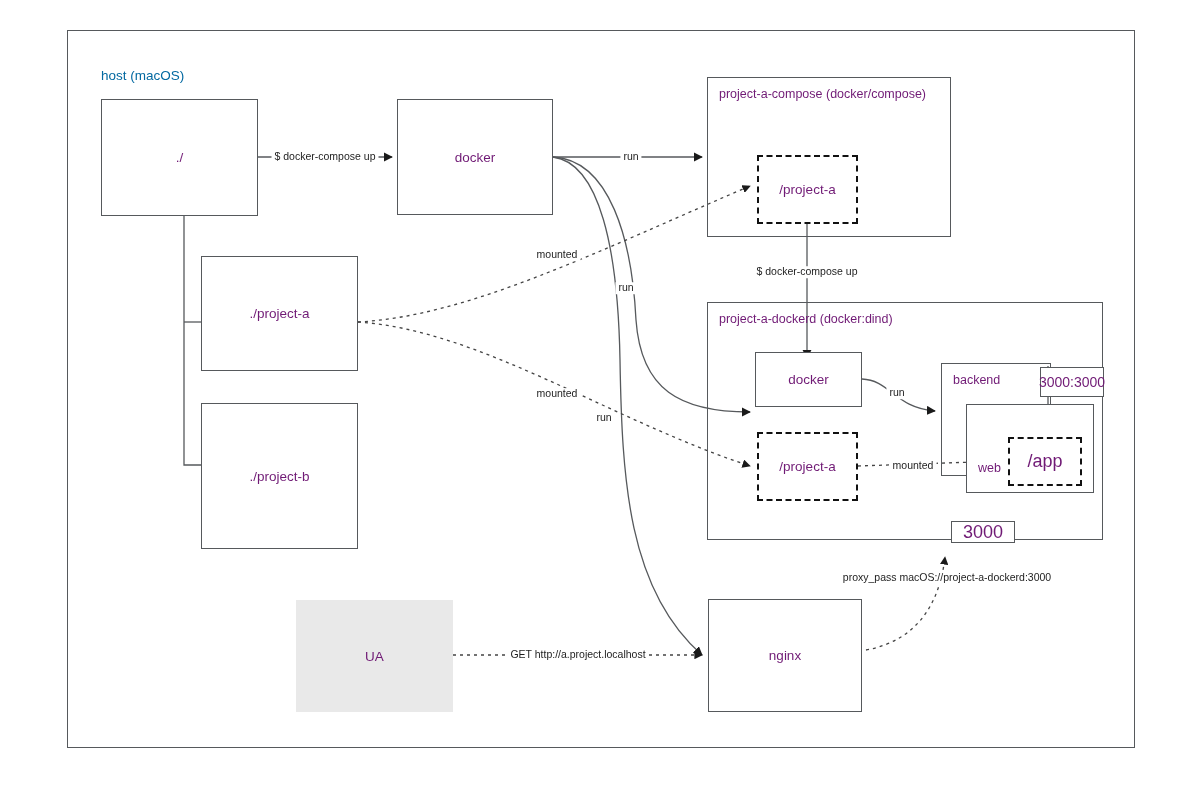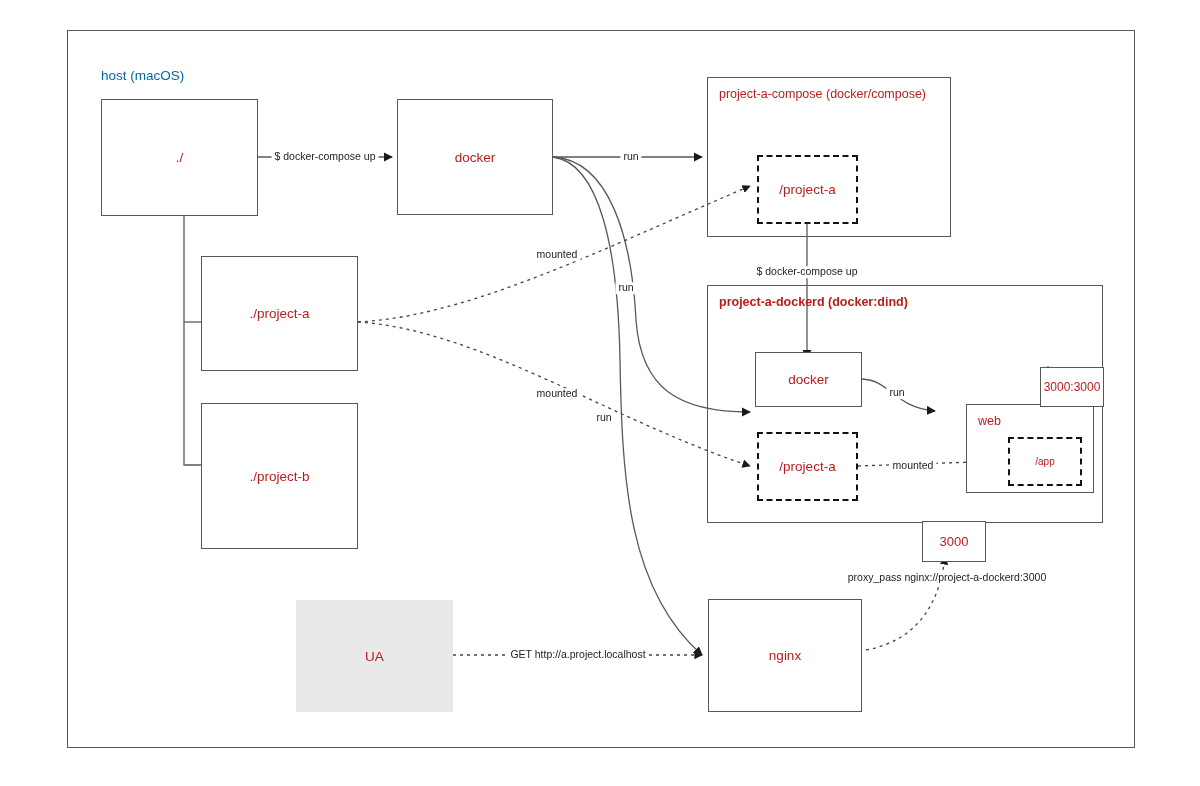--- a/index.html
+++ b/index.html
@@ -29,21 +29,21 @@
   }
   .box {
     position: absolute;
     box-sizing: border-box;
     border: 1.4px solid #56595c;
     background: #ffffff;
     display: flex;
     align-items: center;
     justify-content: center;
     font-size: 13.5px;
-    color: #b91c1c;
+    color: #701a75;
     z-index: 5;
   }
   .box.dashed {
     border: 2.2px dashed #111111;
     background: transparent;
   }
   .box.filled {
     border: none;
     background: #e9e9e9;
   }
@@ -146,37 +146,40 @@
 
   <div class="box" style="left:201px; top:403px; width:157px; height:146px;">./project-b</div>
 
   <div class="box" style="left:397px; top:99px; width:156px; height:116px;">docker</div>
 
   <div class="box topleft nofill" style="left:707px; top:77px; width:244px; height:160px; z-index:3;">
     <span style="font-size:12.5px;">project-a-compose (docker/compose)</span>
   </div>
   <div class="box dashed" style="left:757px; top:155px; width:101px; height:69px;">/project-a</div>
 
-  <div class="box topleft nofill" style="left:707px; top:285px; width:396px; height:238px; z-index:3;font-weight:bold;">
+  <div class="box topleft nofill" style="left:707px; top:302px; width:396px; height:238px; z-index:3;">
     <span style="font-size:12.5px;">project-a-dockerd (docker:dind)</span>
   </div>
 
   <div class="box" style="left:755px; top:352px; width:107px; height:55px;">docker</div>
 
   <div class="box dashed" style="left:757px; top:432px; width:101px; height:69px;">/project-a</div>
 
-
-  <div class="box" style="left:1040px; top:367px; width:64px; height:40px; font-size:12px; z-index:7;">3000:3000</div>
+  <div class="box topleft nofill" style="left:941px; top:363px; width:110px; height:113px; z-index:4;">
+    <span style="font-size:12.5px;">backend</span>
+  </div>
+
+  <div class="box" style="left:1040px; top:367px; width:64px; height:30px; font-size:14px; z-index:7;">3000:3000</div>
 
   <div class="box topleft" style="left:966px; top:404px; width:128px; height:89px; z-index:6;">
-    <span style="font-size:12.5px;">web</span>
-  </div>
-  <div class="box dashed" style="left:1008px; top:437px; width:74px; height:49px; font-size:10px; z-index:7;">/app</div>
-
-  <div class="box" style="left:922px; top:521px; width:64px; height:41px; font-size:13px; z-index:7;">3000</div>
+    <span style="font-size:12.5px;margin-top:47px;">web</span>
+  </div>
+  <div class="box dashed" style="left:1008px; top:437px; width:74px; height:49px; font-size:18px; z-index:7;">/app</div>
+
+  <div class="box" style="left:951px; top:521px; width:64px; height:22px; font-size:18px; z-index:7;">3000</div>
 
   <div class="box" style="left:708px; top:599px; width:154px; height:113px;">nginx</div>
 
   <div class="box filled" style="left:296px; top:600px; width:157px; height:112px;">UA</div>
 
   <div class="edgelabel" style="left:325px; top:157px;">$ docker-compose up</div>
 
   <div class="edgelabel" style="left:631px; top:157px;">run</div>
 
   <div class="edgelabel" style="left:557px; top:255px;">mounted</div>
@@ -188,15 +191,15 @@
   <div class="edgelabel" style="left:557px; top:394px;">mounted</div>
 
   <div class="edgelabel" style="left:604px; top:418px;">run</div>
 
   <div class="edgelabel" style="left:897px; top:393px;">run</div>
 
   <div class="edgelabel" style="left:913px; top:466px;">mounted</div>
 
   <div class="edgelabel" style="left:578px; top:655px;text-align:right;">GET http://a.project.localhost</div>
 
-  <div class="edgelabel" style="left:947px; top:578px;">proxy_pass nginx://project-a-dockerd:3000</div>
+  <div class="edgelabel" style="left:947px; top:578px;">proxy_pass macOS://project-a-dockerd:3000</div>
 
 </div>
 
 </body></html>

